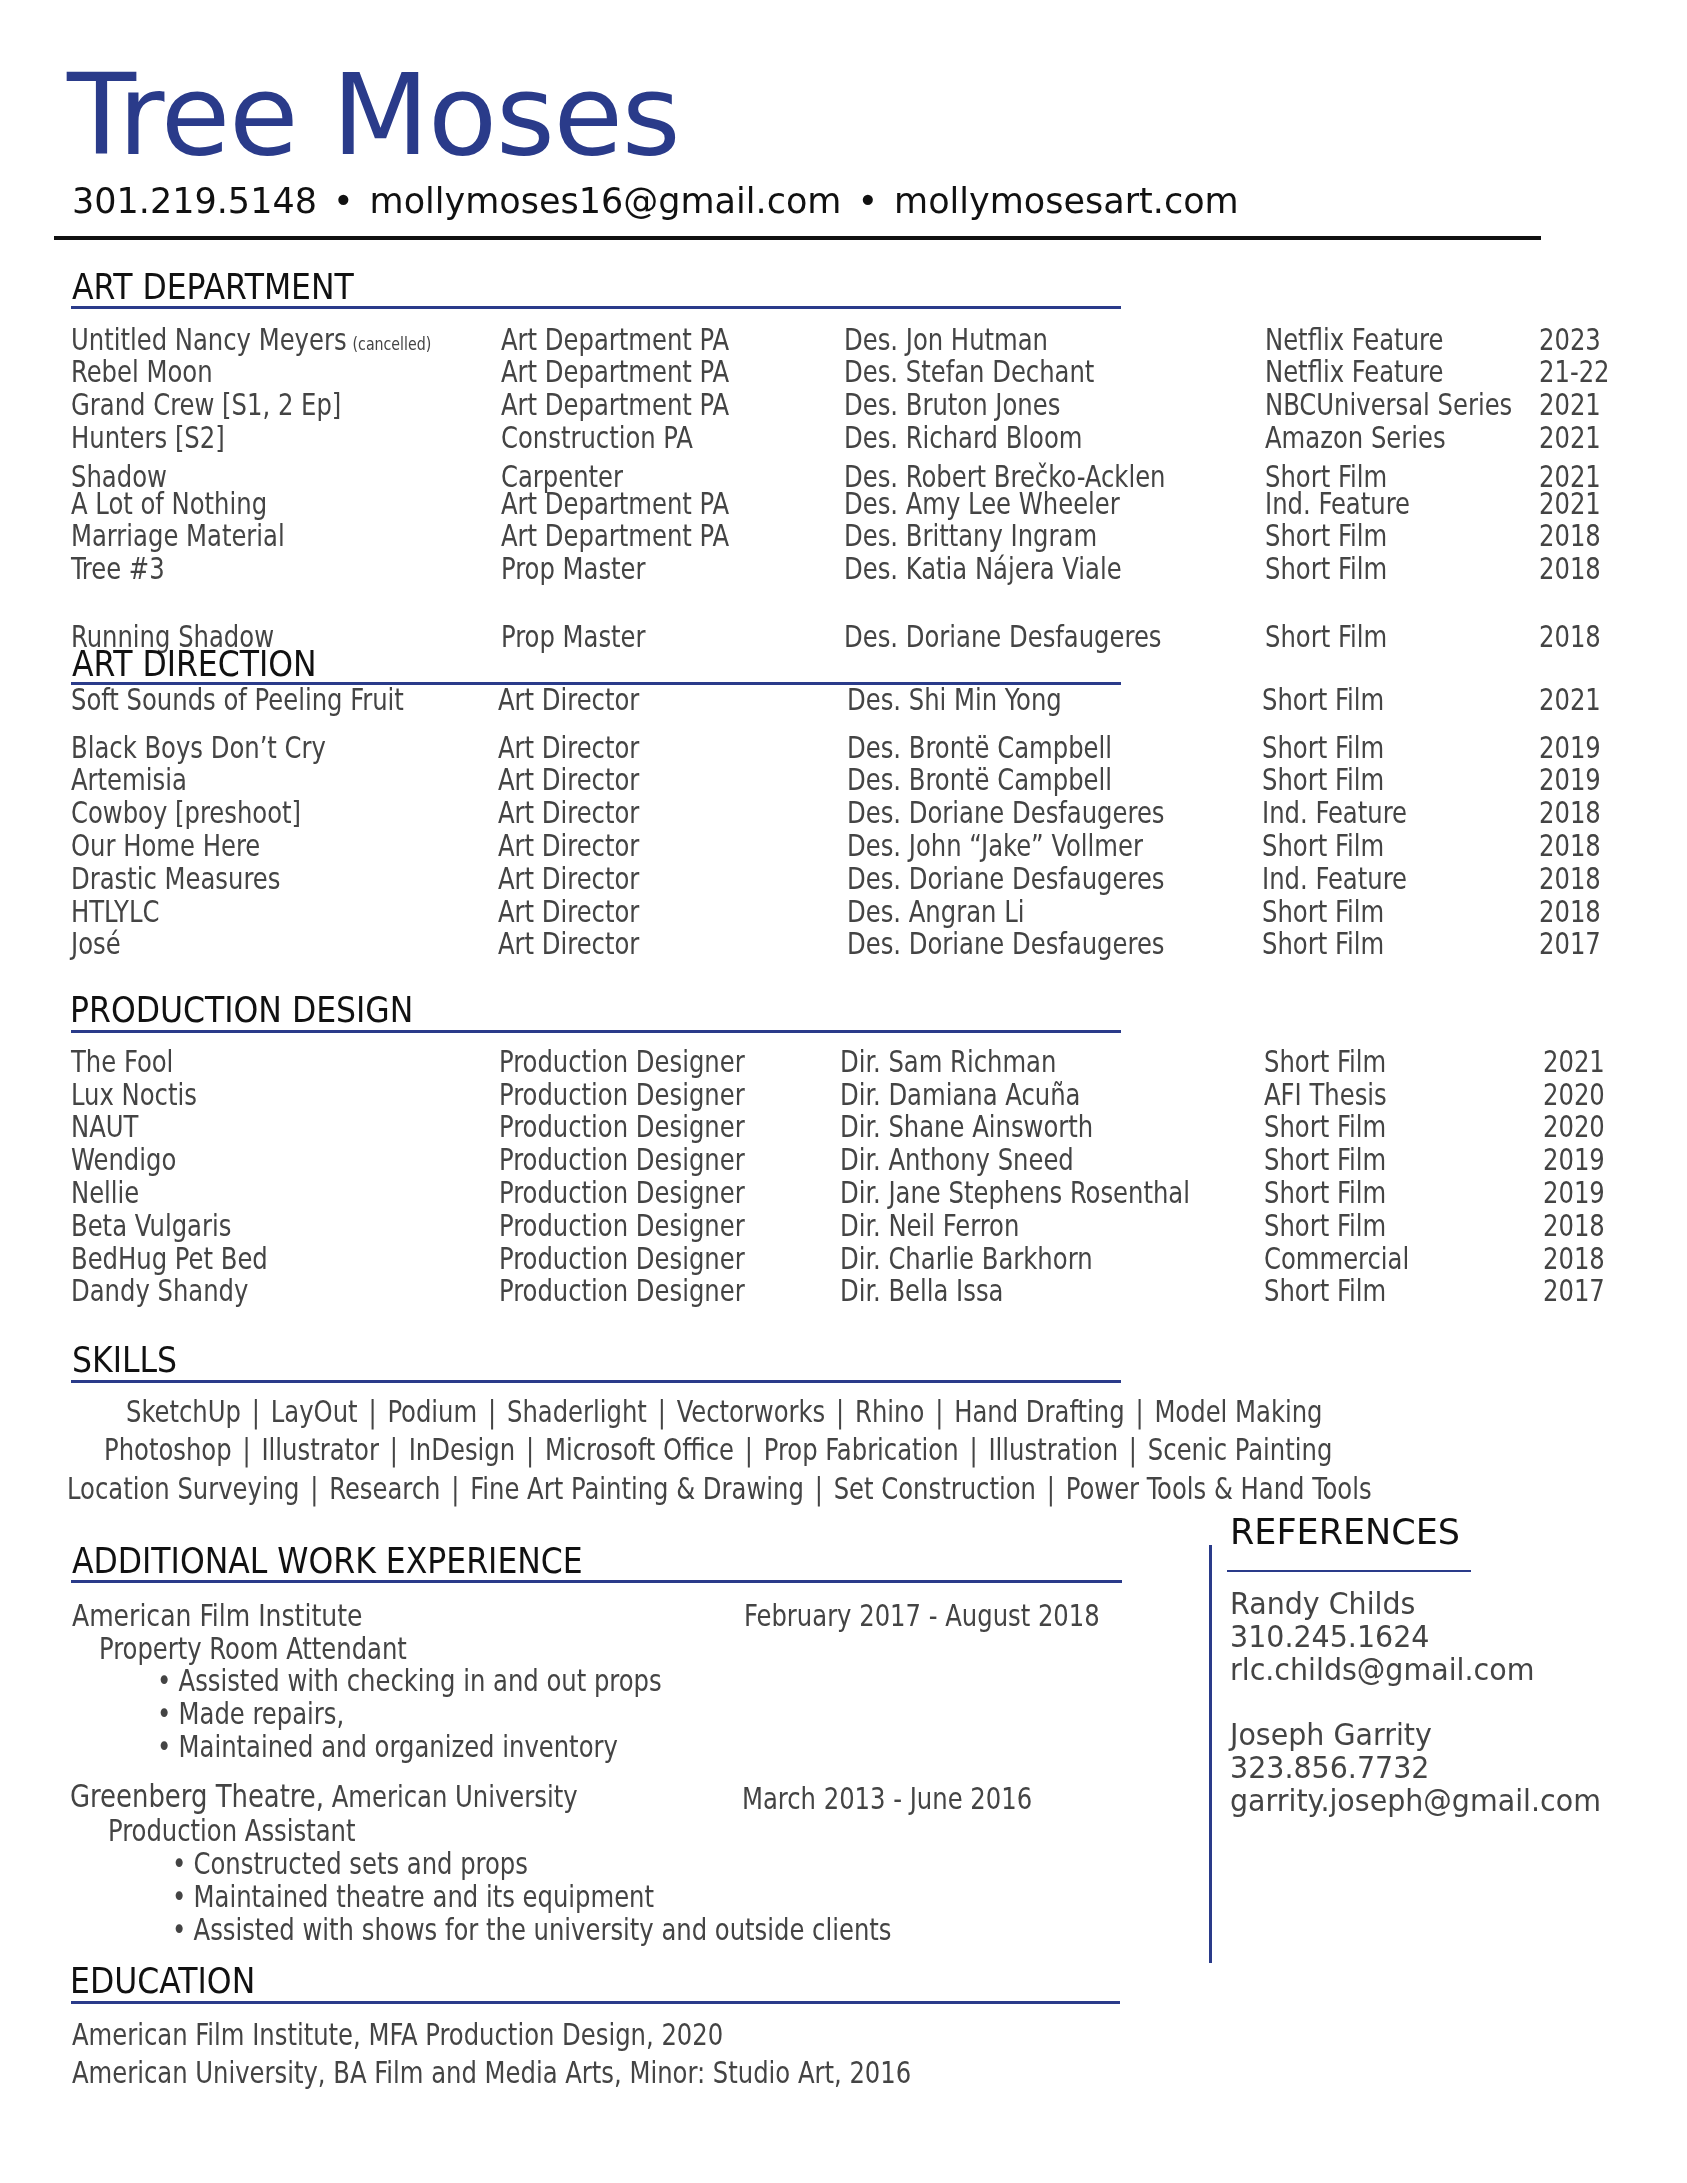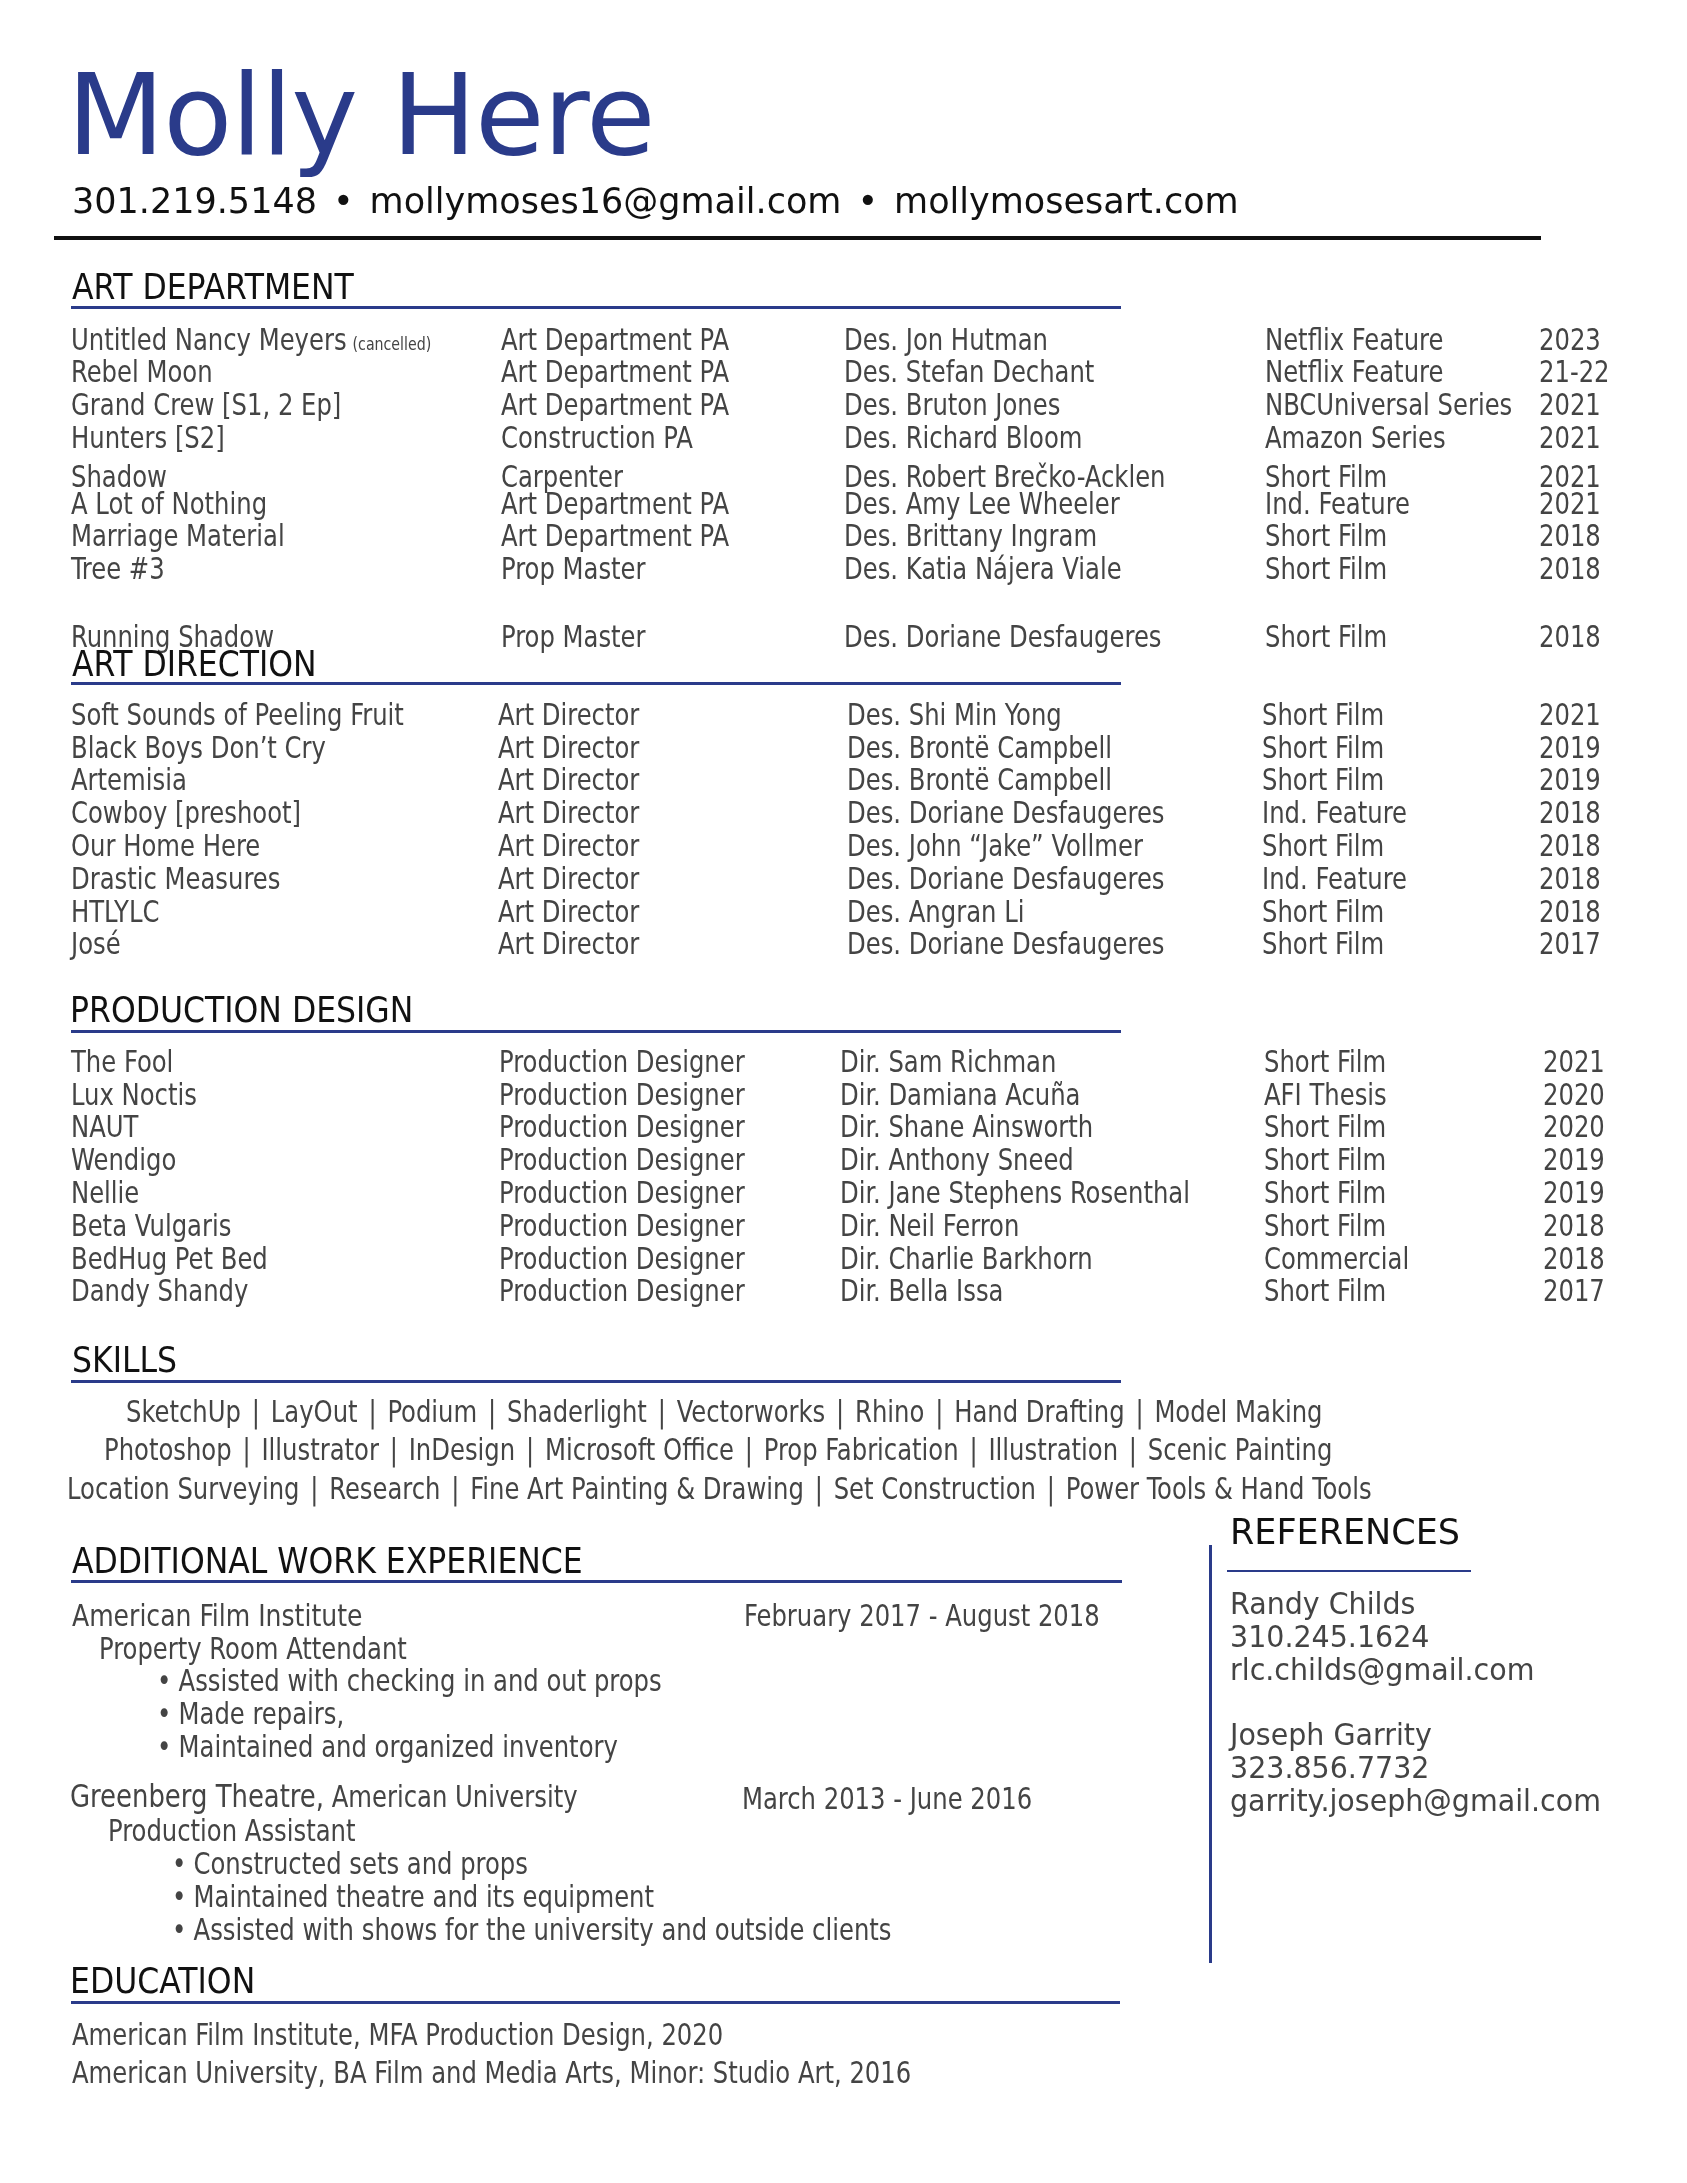--- a/index.html
+++ b/index.html
@@ -20,21 +20,21 @@
   .sep { margin:0 12px; }
   .txt { font-size:30px; line-height:33px; white-space:nowrap; transform:scaleX(0.9); transform-origin:left; }
   .ref { font-size:30px; line-height:33px; white-space:nowrap; font-family:"DejaVu Sans","Liberation Sans",sans-serif; transform:scaleX(0.95); transform-origin:left; }
   .vrule { left:1209px; top:1545px; width:2.7px; height:418px; background:#2a3b8a; }
   ul.bul { margin:0; padding:0; list-style:none; }
   ul.bul li::before { content:"\2022"; margin-right:8px; }
 </style>
 </head>
 <body>
 
-<div class="abs name">Molly Here</div>
+<div class="abs name">Tree Moses</div>
 <div class="abs contact">
   <span>301.219.5148</span><span class="dot">•</span><span>mollymoses16@gmail.com</span><span class="dot">•</span><span>mollymosesart.com</span>
 </div>
 <div class="abs top-rule"></div>
 
 <div class="abs sec-title" style="left:72px;top:270px;">ART DEPARTMENT</div>
 <div class="abs blue-rule" style="left:71px;top:306px;width:1050px;"></div>
 <div id="ad-rows">
     <div class="row" style="top: 323px;">
       <span class="cell" style="left: 71px;"><span>Untitled Nancy Meyers</span><span class="small" style="margin-left: 6.7px;">(cancelled)</span></span>
@@ -97,21 +97,21 @@
       <span class="cell" style="left: 501px;">Prop Master</span>
       <span class="cell" style="left: 844px;">Des. Doriane Desfaugeres</span>
       <span class="cell" style="left: 1265px;">Short Film</span>
       <span class="cell" style="left: 1539px;">2018</span>
     </div>
   </div>
 
 <div class="abs sec-title" style="left:72px;top:647px;">ART DIRECTION</div>
 <div class="abs blue-rule" style="left:71px;top:682px;width:1050px;"></div>
 <div id="adir-rows">
-    <div class="row" style="top: 698px;">
+    <div class="row" style="top: 683px;">
       <span class="cell" style="left: 71px;">Soft Sounds of Peeling Fruit</span>
       <span class="cell" style="left: 498px;">Art Director</span>
       <span class="cell" style="left: 847px;">Des. Shi Min Yong</span>
       <span class="cell" style="left: 1262px;">Short Film</span>
       <span class="cell" style="left: 1539px;">2021</span>
     </div>
     <div class="row" style="top: 731px;">
       <span class="cell" style="left: 71px;">Black Boys Don’t Cry</span>
       <span class="cell" style="left: 498px;">Art Director</span>
       <span class="cell" style="left: 847px;">Des. Brontë Campbell</span>

